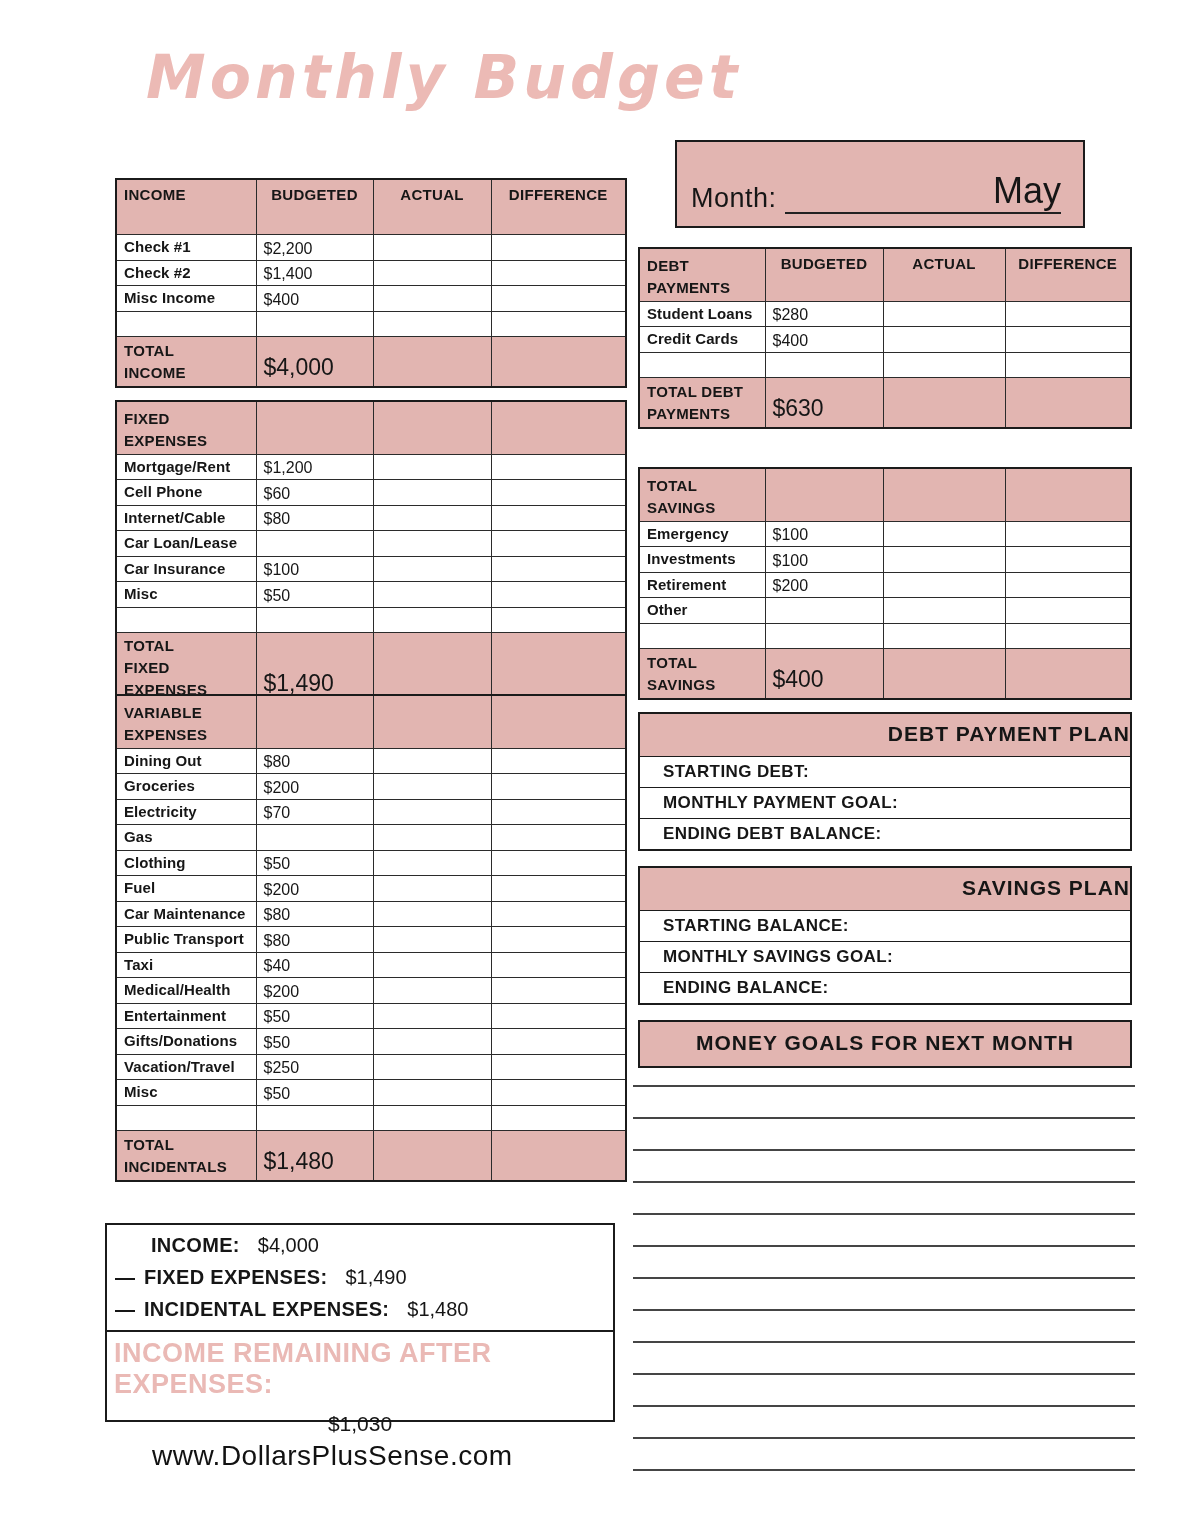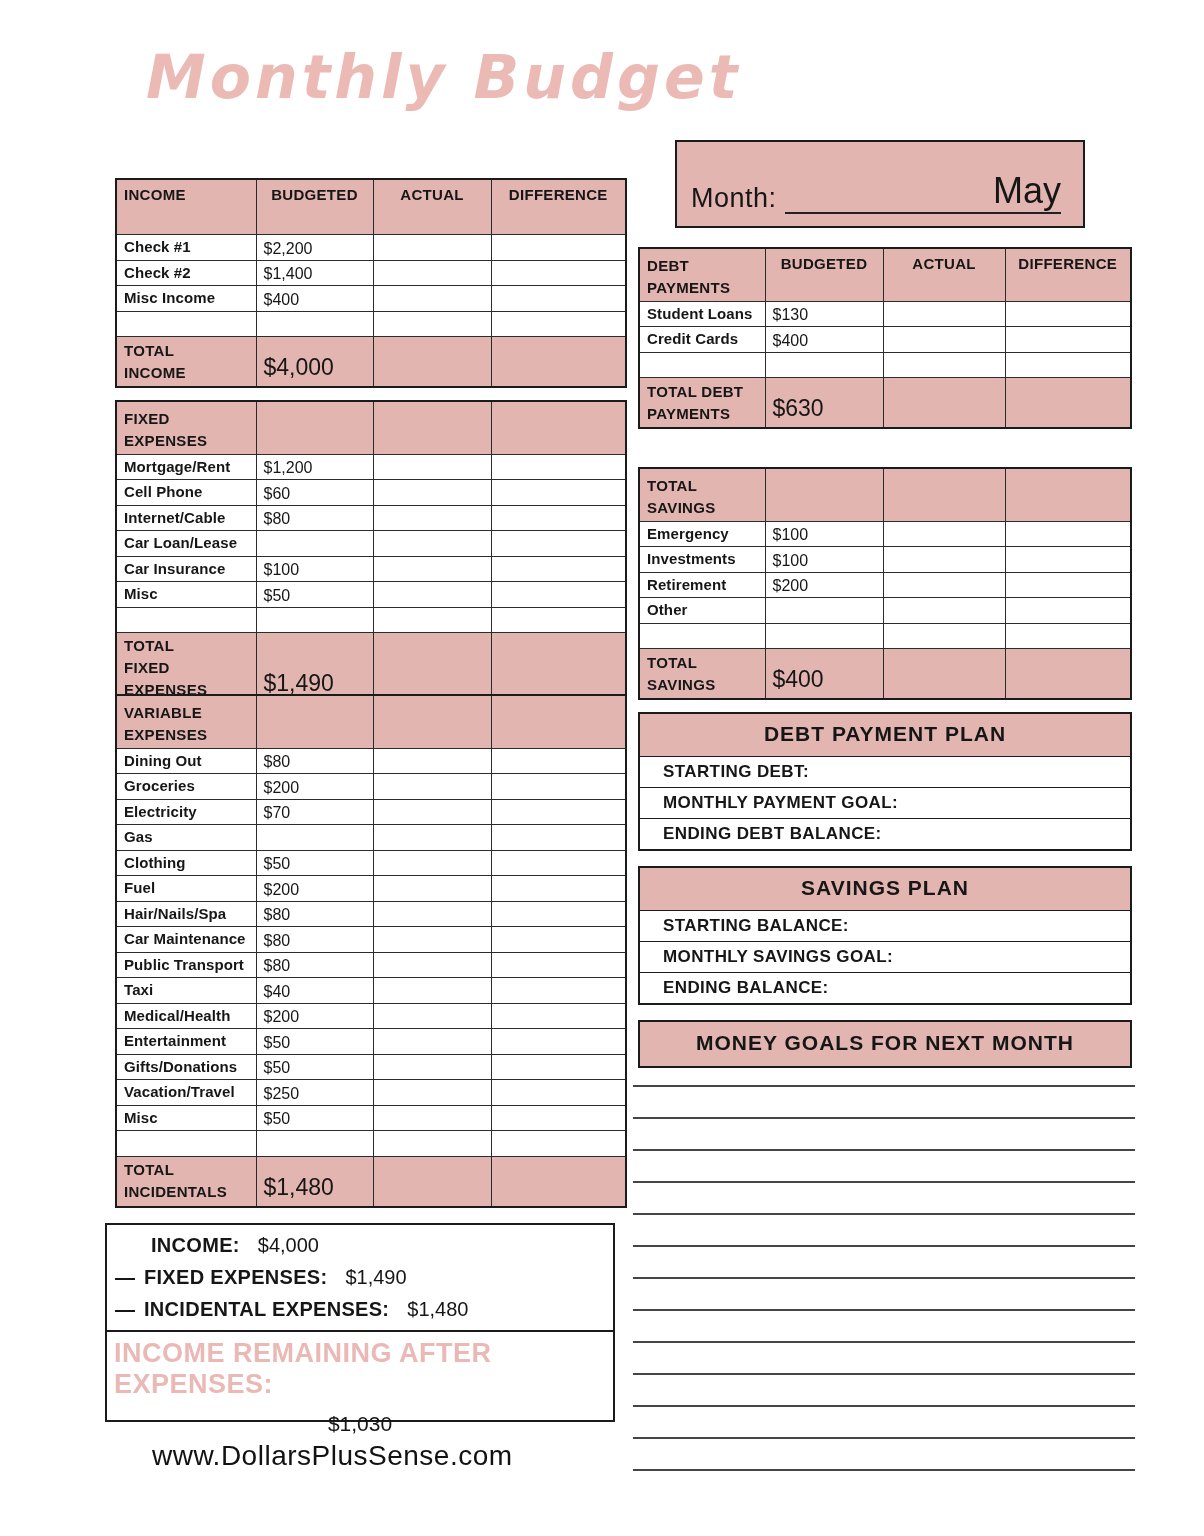--- a/index.html
+++ b/index.html
@@ -90,21 +90,21 @@
     line-height: 1;
     padding-bottom: 3px;
   }
 
   
   .plan { border: 2px solid var(--ink); background: #fff; box-sizing: border-box; }
   .p-debt    { left: 638px; top: 712px; width: 494px; }
   .p-savings { left: 638px; top: 866px; width: 494px; }
   .plan-title {
     background: var(--pink);
-    text-align: center;
+    text-align: right;
     font-weight: bold;
     font-size: 21px;
     letter-spacing: 1px;
     padding: 8px 0 10px;
     border-bottom: 1px solid var(--ink);
   }
   .plan-row {
     font-weight: bold;
     font-size: 17px;
     letter-spacing: 0.4px;
@@ -352,26 +352,20 @@
         <td></td>
       </tr>
 
       <tr class="body-row">
         <td class="c-label">Fuel</td>
         <td class="c-val">$200</td>
         <td></td>
         <td></td>
       </tr>
 
-      <tr class="body-row">
-        <td class="c-label">Hair/Nails/Spa</td>
-        <td class="c-val">$80</td>
-        <td></td>
-        <td></td>
-      </tr>
 
       <tr class="body-row">
         <td class="c-label">Car Maintenance</td>
         <td class="c-val">$80</td>
         <td></td>
         <td></td>
       </tr>
 
       <tr class="body-row">
         <td class="c-label">Public Transport</td>
@@ -451,21 +445,21 @@
       <td class="c-first"><span class="wrap-narrow">DEBT PAYMENTS</span></td>
       <td>BUDGETED</td>
       <td>ACTUAL</td>
       <td>DIFFERENCE</td>
     </tr>
   </tbody>
   <tbody>
 
       <tr class="body-row">
         <td class="c-label">Student Loans</td>
-        <td class="c-val">$130</td>
+        <td class="c-val">$280</td>
         <td></td>
         <td></td>
       </tr>
 
       <tr class="body-row">
         <td class="c-label">Credit Cards</td>
         <td class="c-val">$400</td>
         <td></td>
         <td></td>
       </tr>

